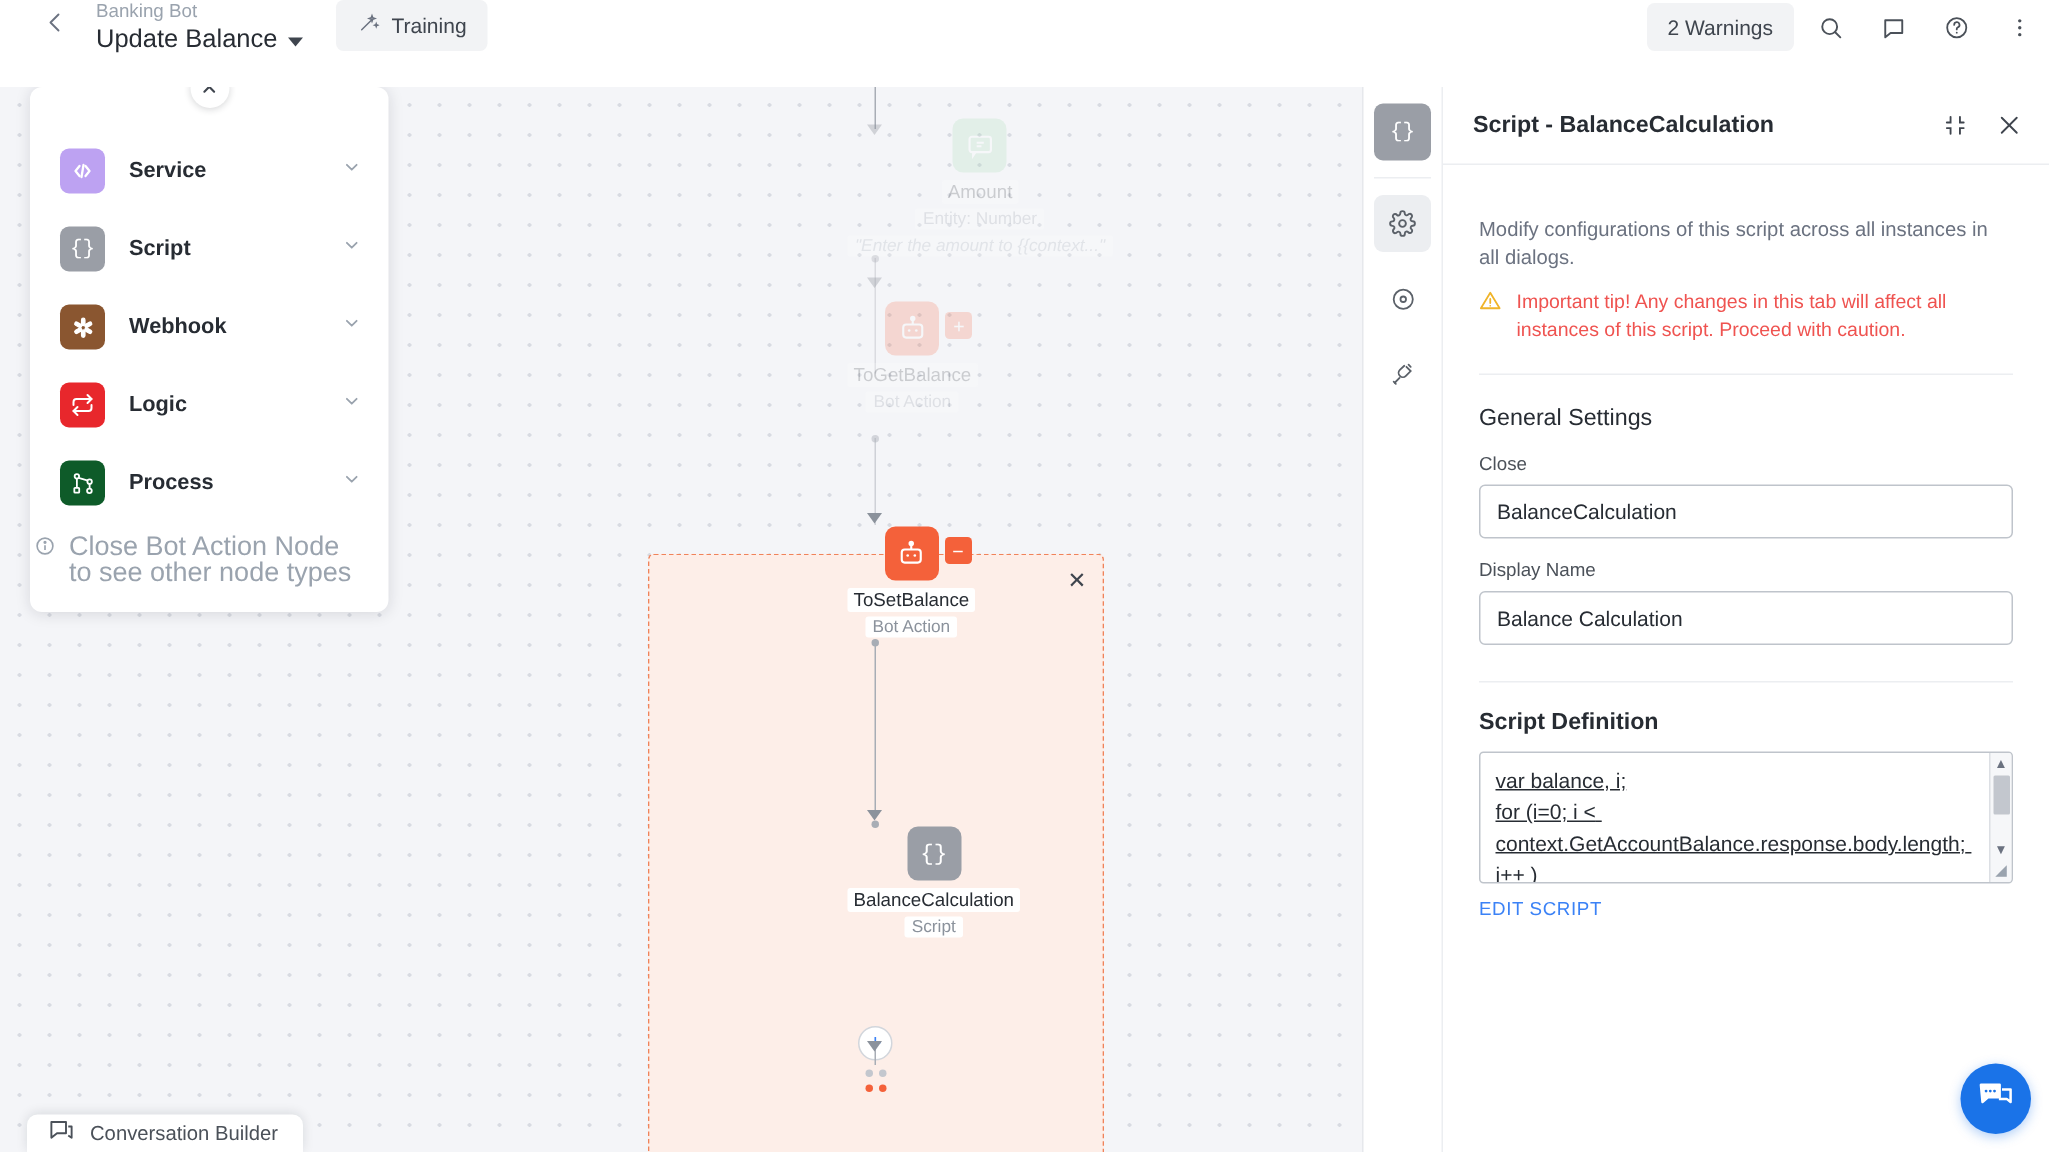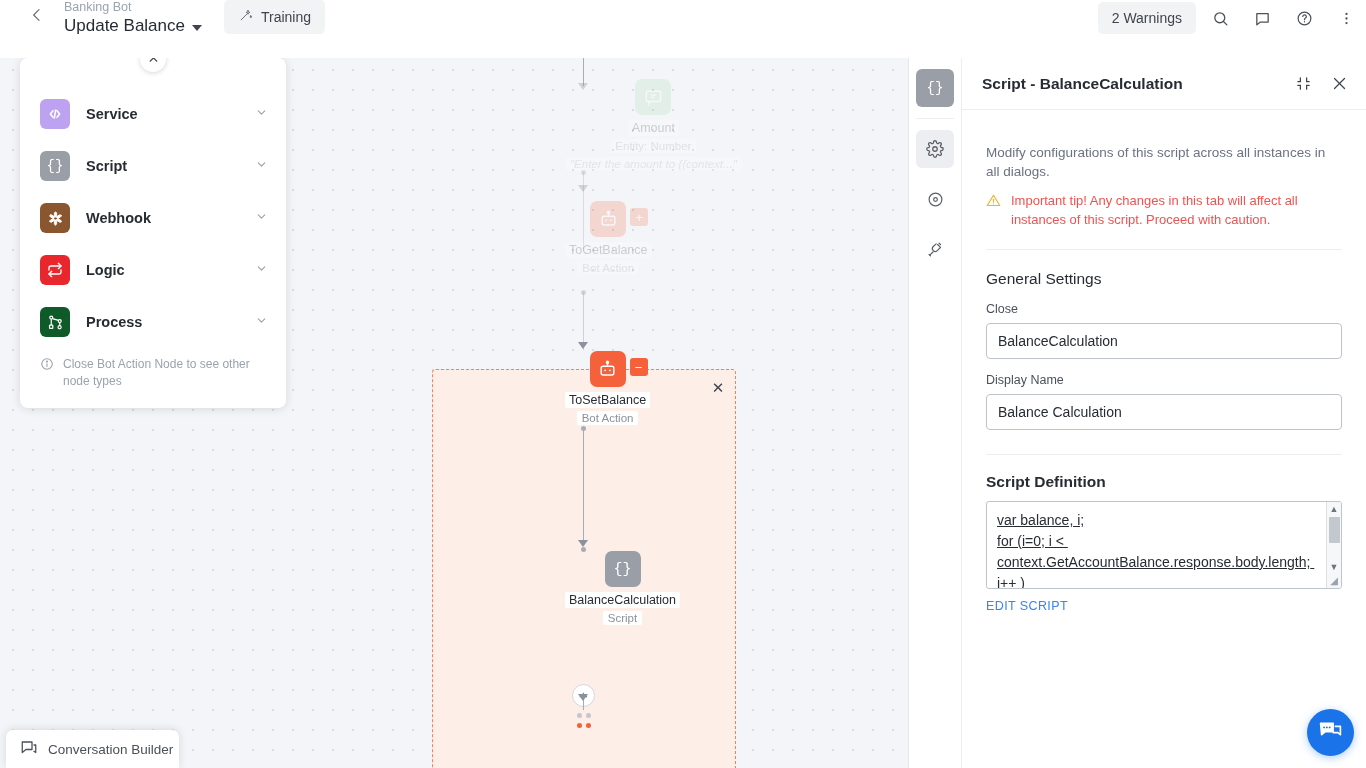--- a/index.html
+++ b/index.html
@@ -112,21 +112,21 @@
     border-radius: 50%; background: #ffffff; border: 1px solid #d2d6dc;
     display: flex; align-items: center; justify-content: center;
     color: #3b82f6; font-size: 15px; line-height: 1; cursor: pointer;
   }
   .dual-dots { position: absolute; left: 575px; top: 655px; width: 18px; height: 16px; }
   .dd-row { display: flex; gap: 4px; justify-content: center; }
   .dd { width: 5px; height: 5px; border-radius: 50%; }
 
   
   .node-panel {
-    position: absolute; left: 20px; top: 58px; width: 266px; height: 350px;
+    position: absolute; left: 20px; top: 58px; width: 239px; height: 350px;
     background: #ffffff; border-radius: 8px;
     box-shadow: 0 1px 10px rgba(20,25,35,0.13); z-index: 30;
   }
   .panel-collapse {
     position: absolute; left: 50%; top: -12px; transform: translateX(-50%);
     width: 26px; height: 26px; border-radius: 50%; background: #ffffff;
     box-shadow: 0 1px 5px rgba(20,25,35,0.18);
     display: flex; align-items: center; justify-content: center; cursor: pointer;
     color: #3f454e;
   }
@@ -135,21 +135,21 @@
     display: flex; align-items: center; height: 52px; padding: 0 18px 0 20px; cursor: pointer;
   }
   .panel-ico {
     width: 30px; height: 30px; border-radius: 6px;
     display: flex; align-items: center; justify-content: center; color: #ffffff;
     flex: none;
   }
   .panel-label { margin-left: 16px; font-size: 14.5px; color: #272c33; font-weight: bold; }
   .panel-chev { margin-left: auto; color: #9aa3ae; }
   .panel-note {
-    display: flex; gap: 9px; padding: 8px 20px 0 20px; color: #9aa3ae; font-size: 12px;
+    display: flex; gap: 9px; padding: 8px 20px 0 3px; color: #9aa3ae; font-size: 18px;
     line-height: 17px;
   }
   .panel-note-ico { flex: none; margin-top: 1px; }
 
   
   .right-panel {
     position: absolute; left: 908px; top: 58px; width: 458px; height: 710px;
     background: #ffffff; border-left: 1px solid #e6e8ec; display: flex;
     z-index: 35;
   }
@@ -207,21 +207,21 @@
   .cs-thumb { width: 11px; height: 26px; background: #c3c7ce; border-radius: 1px; margin: 0 0 0 0; }
   .cs-spacer { flex: 1; }
   .cs-grip { font-size: 10px; color: #9aa3ae; padding-bottom: 2px; }
   .edit-script {
     margin-top: 10px; font-size: 12.5px; color: #3b82f6; letter-spacing: 0.4px; cursor: pointer;
     display: inline-block;
   }
 
   
   .conv-builder {
-    position: absolute; left: 6px; bottom: 0; height: 38px; padding: 0 6px 0 14px;
+    position: absolute; left: 18px; bottom: 0; height: 25px; padding: 0 17px 0 14px;
     background: #ffffff; border-radius: 7px 7px 0 0;
     box-shadow: 0 -1px 8px rgba(20,25,35,0.12);
     display: flex; align-items: center; gap: 10px; z-index: 30;
     font-size: 13.5px; color: #4b5159; cursor: pointer;
   }
   .fab {
     position: absolute; right: 12px; bottom: 12px; width: 47px; height: 47px;
     border-radius: 50%; background: #1a73e8; display: flex; align-items: center;
     justify-content: center; cursor: pointer; z-index: 50;
     box-shadow: 0 2px 8px rgba(26,115,232,0.35);

